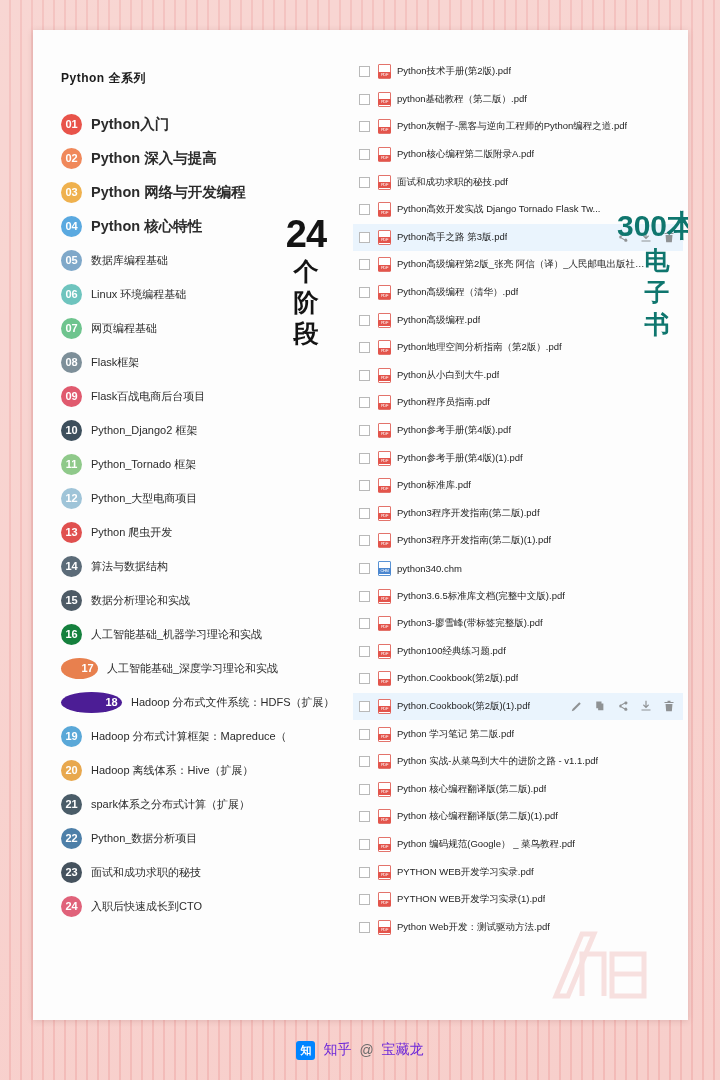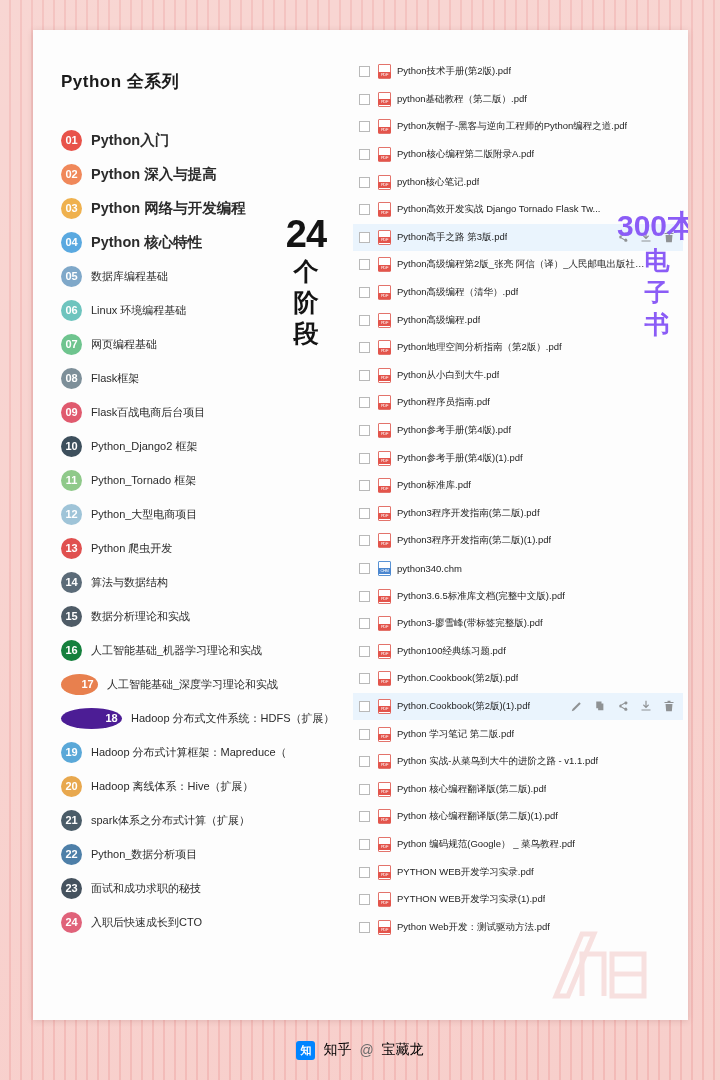--- a/index.html
+++ b/index.html
@@ -45,24 +45,24 @@
     overflow: hidden;
   }
   
   .left-col {
     position: absolute;
     left: 28px;
     top: 40px;
     width: 300px;
   }
   .left-title {
-    font-size: 17px;
+    font-size: 12px;
     font-weight: bold;
     color: #1b1b1b;
-    margin-bottom: 30px;
+    margin-bottom: 20px;
     letter-spacing: 0.5px;
   }
   .stage {
     display: flex;
     align-items: center;
     height: 34px;
   }
   .stage-badge {
     width: 21px;
     height: 21px;
@@ -180,21 +180,21 @@
   }
   .overlay-24 .ch {
     font-size: 25px;
     display: block;
     margin-top: 6px;
   }
   .overlay-300 {
     position: absolute;
     left: 562px;
     top: 180px;
-    color: #8b5cf6;
+    color: #0f766e;
     font-weight: bold;
     text-align: center;
     width: 124px;
     line-height: 1.08;
   }
   .overlay-300 .num {
     font-size: 30px;
     letter-spacing: 0px;
   }
   .overlay-300 .ch {
@@ -230,21 +230,21 @@
     border-radius: 3px;
     color: #fff;
     font-size: 11px;
     font-weight: bold;
     display: flex;
     align-items: center;
     justify-content: center;
   }
   .footer-text {
     font-size: 14px;
-    color: #000000;
+    color: #6d28d9;
     font-family: Liberation Serif, serif;
   }
   .footer-sep {
     color: #6a6a6a;
     font-size: 14px;
   }
 </style>
 </head>
 <body>
 
@@ -389,21 +389,21 @@
               <div class="tag">PDF</div>
             </div>
             <div class="file-name">Python核心编程第二版附录A.pdf</div>
           </div>
           <div class="file-row">
             <div class="checkbox"></div>
             <div class="file-icon">
               <div class="sheet"></div>
               <div class="tag">PDF</div>
             </div>
-            <div class="file-name">python核心笔记.pdf</div>
+            <div class="file-name">面试和成功求职的秘技.pdf</div>
           </div>
           <div class="file-row">
             <div class="checkbox"></div>
             <div class="file-icon">
               <div class="sheet"></div>
               <div class="tag">PDF</div>
             </div>
             <div class="file-name">Python高效开发实战 Django Tornado Flask Tw...</div>
           </div>
           <div class="file-row selected">

